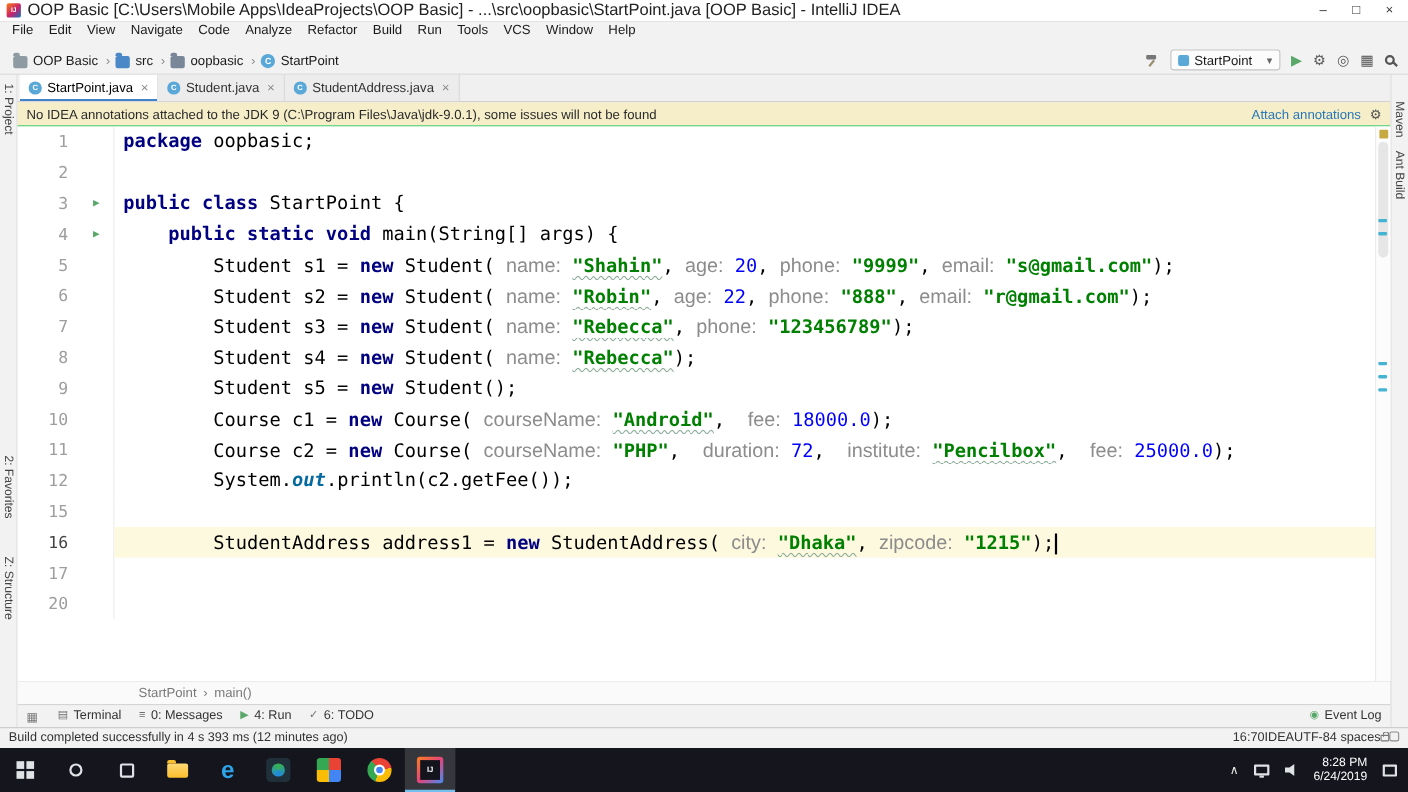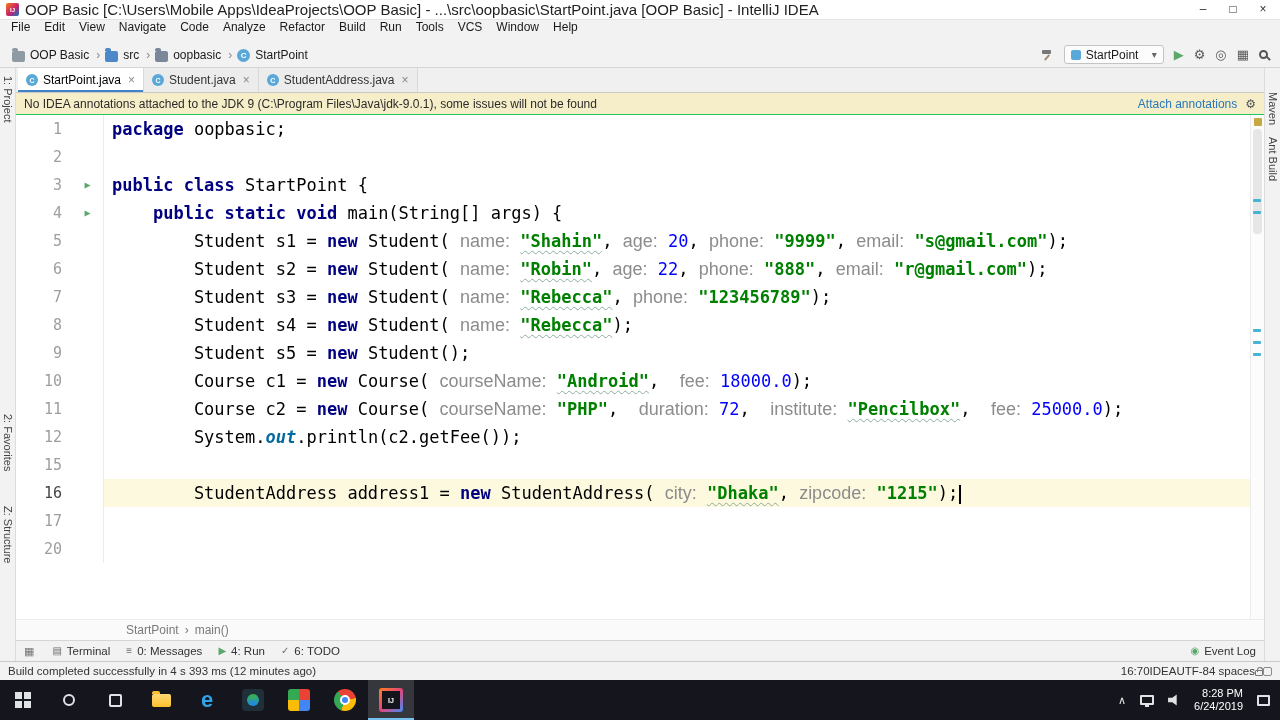--- a/index.html
+++ b/index.html
@@ -98,21 +98,21 @@
   
   .toolwin-bar{height:21px;flex:0 0 21px;background:#f2f2f2;border-top:1px solid #d5d5d5;display:flex;align-items:center;padding:0 8px;font-size:11.5px;color:#333}
   .tw-left{display:flex;align-items:center;gap:16px}
   .tw-right{margin-left:auto;display:flex;align-items:center;gap:16px}
   .tw-btn{display:flex;align-items:center;gap:5px}
   .tw-glyph{font-size:10px;line-height:10px}
   .tw-switcher{color:#777;font-size:11px;margin-right:2px}
 
   
   .statusbar{height:19px;flex:0 0 19px;background:#f2f2f2;border-top:1px solid #c9c9c9;display:flex;align-items:center;padding:0 8px;font-size:11.5px;color:#333}
-  .status-right{margin-left:auto;display:flex;align-items:center;gap:0}
+  .status-right{margin-left:auto;display:flex;align-items:flex-start;gap:0}
   .sb-item{color:#333}
   .sb-lock{width:8px;height:6px;border:1px solid #777;border-radius:1px;position:relative;margin-top:3px}
   .sb-lock::before{content:"";position:absolute;top:-4px;left:1px;width:4px;height:4px;border:1px solid #777;border-bottom:none;border-radius:3px 3px 0 0}
   .sb-ind{width:9px;height:9px;border:1px solid #8a8a8a;border-radius:2px}
 
   
   .taskbar{height:40px;flex:0 0 40px;background:#15151e;display:flex;align-items:stretch}
   .tb-btn{width:46px;display:flex;align-items:center;justify-content:center}
   .tb-btn.active{background:rgba(255,255,255,.14);box-shadow:inset 0 -2px 0 #76c0f0}
   .winlogo{display:grid;grid-template-columns:7px 7px;grid-template-rows:7px 7px;gap:2px}

